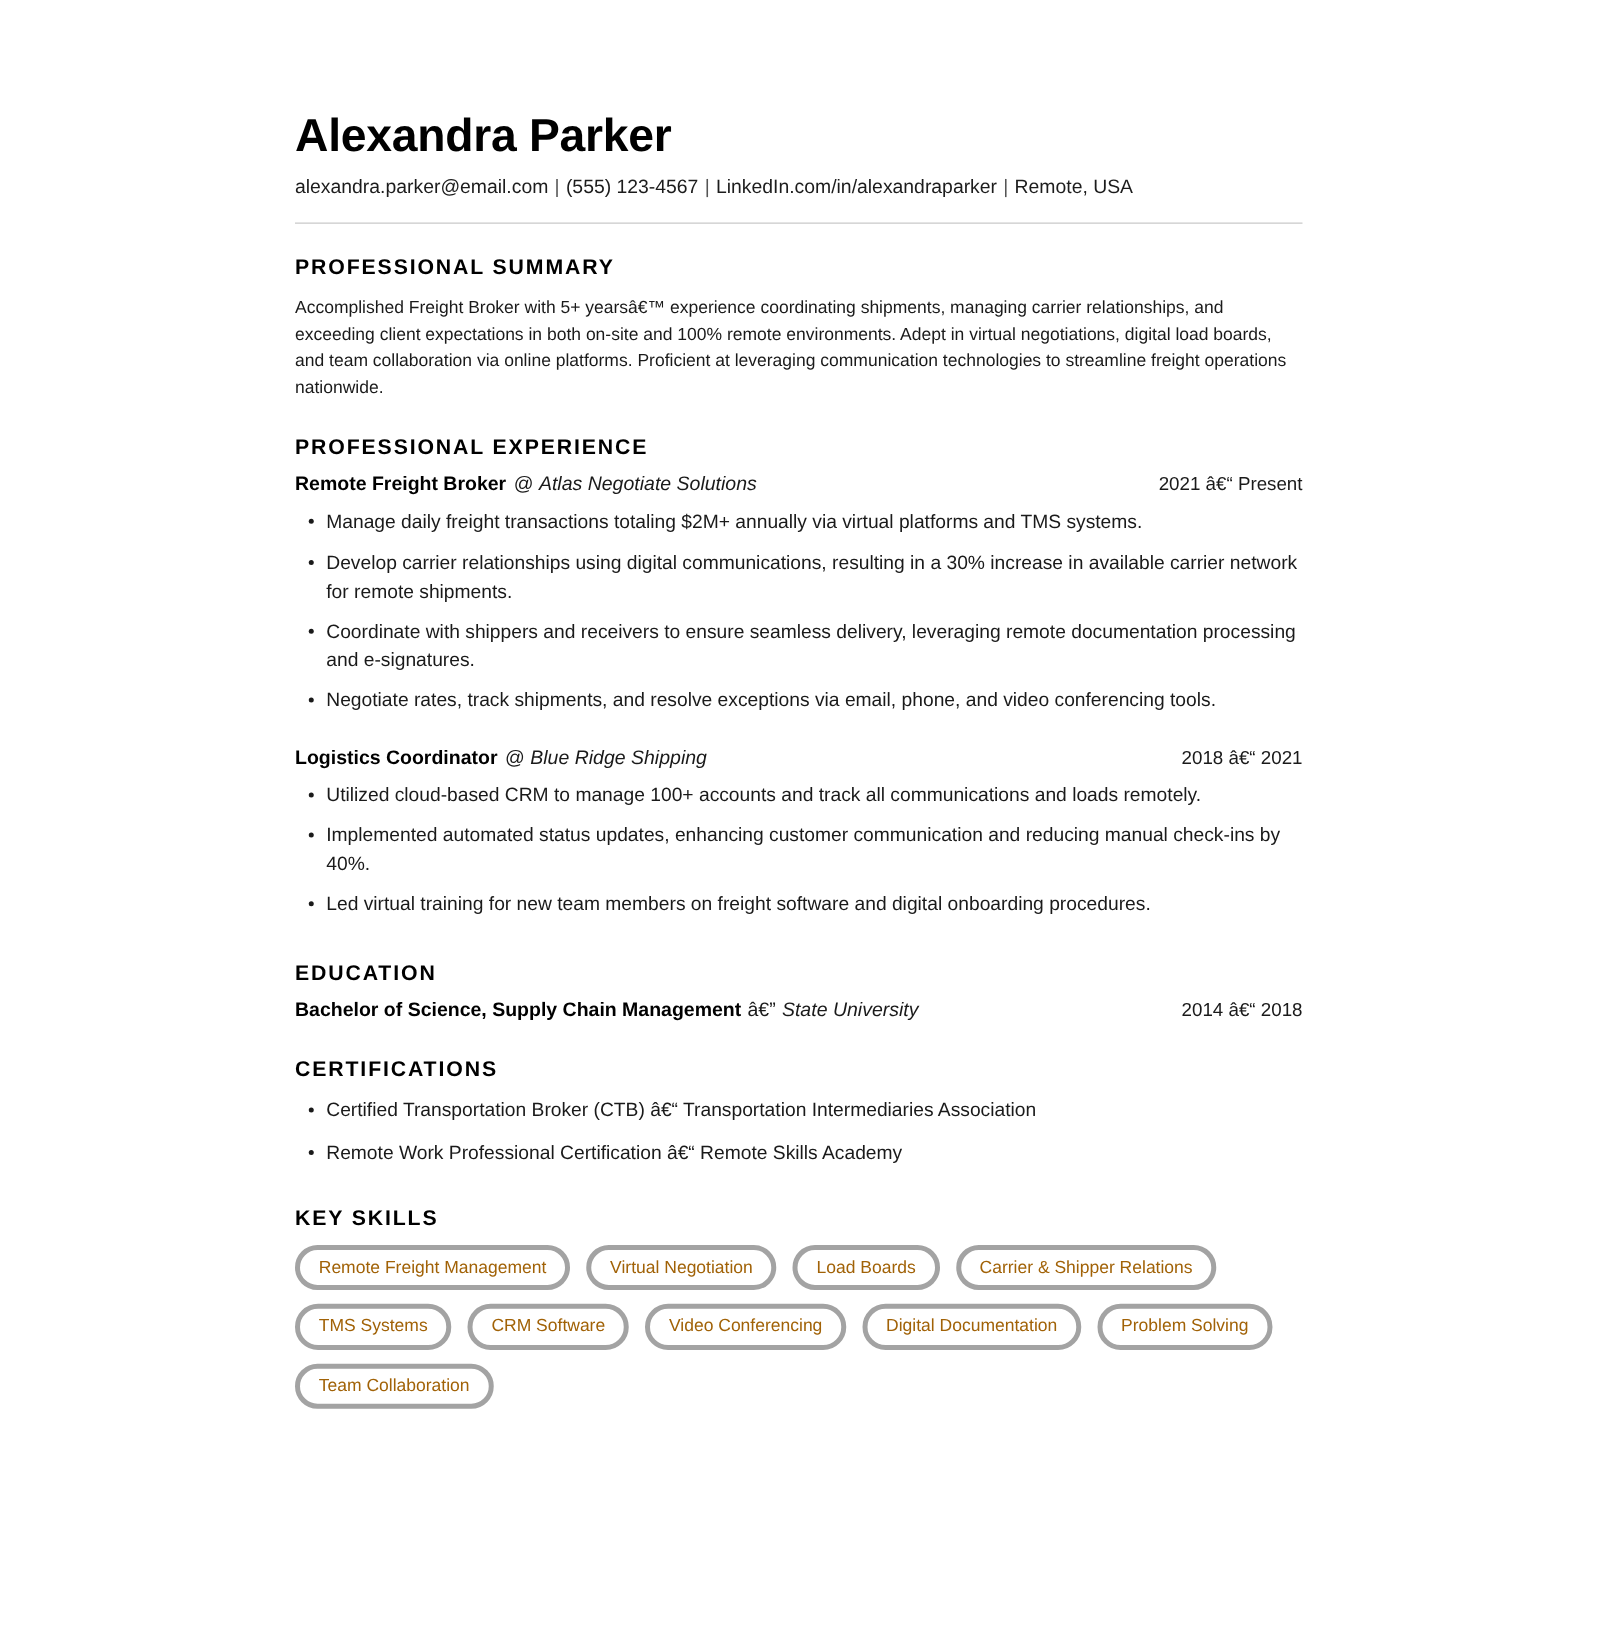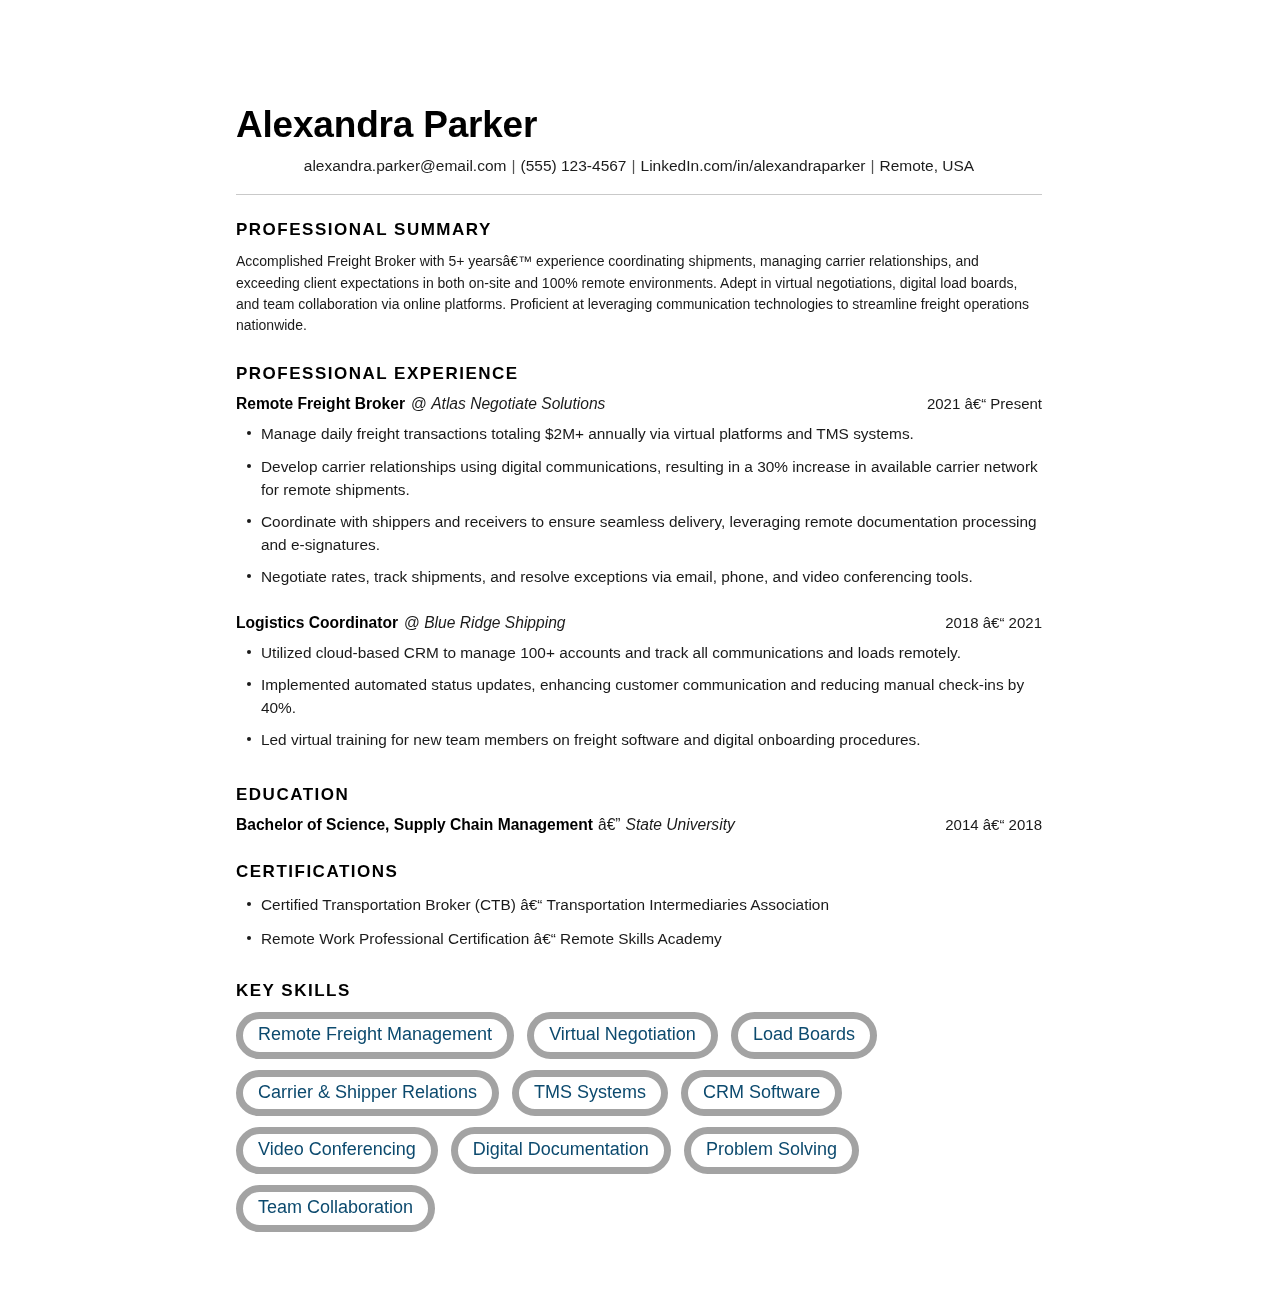--- a/index.html
+++ b/index.html
@@ -17,41 +17,40 @@
   .page {
     width: 1278px;
     height: 1300px;
     background: #ffffff;
     position: relative;
     box-sizing: border-box;
   }
   .column {
     position: absolute;
     left: 236px;
-    top: 16px;
+    top: 0;
     width: 806px;
   }
 
   
   .name {
     font-size: 37px;
     font-weight: bold;
     letter-spacing: -0.2px;
     color: #000000;
     margin: 0;
     padding-top: 88px;
     line-height: 1.12;
   }
   .contact {
     font-size: 15.5px;
     color: #1c1c1c;
     margin-top: 11px;
     line-height: 1.35;
     white-space: nowrap;
-    text-align: center;
   }
   .contact .sep {
     color: #555;
     padding: 0 5px;
   }
   .rule {
     border: 0;
     border-top: 1px solid #c9c9c9;
     margin: 17px 0 0 0;
     width: 100%;
@@ -195,26 +194,26 @@
   
   .skills {
     display: flex;
     flex-wrap: wrap;
     gap: 11px 13px;
     margin-top: 4px;
     max-width: 790px;
   }
   .pill {
     display: inline-block;
-    border: 7px solid #a3a3a3;
+    border: 4px solid #a3a3a3;
     border-radius: 999px;
     padding: 6px 15px 7px 15px;
-    font-size: 18px;
+    font-size: 14px;
     line-height: 1.1;
-    color: #0c4a6e;
+    color: #a16207;
     background: #ffffff;
     white-space: nowrap;
   }
 
   .sec-summary { margin-top: 25px; }
   .sec-experience { margin-top: 28px; }
   .sec-education { margin-top: 33px; }
   .sec-certifications { margin-top: 28px; }
   .sec-skills { margin-top: 31px; }
 </style>

